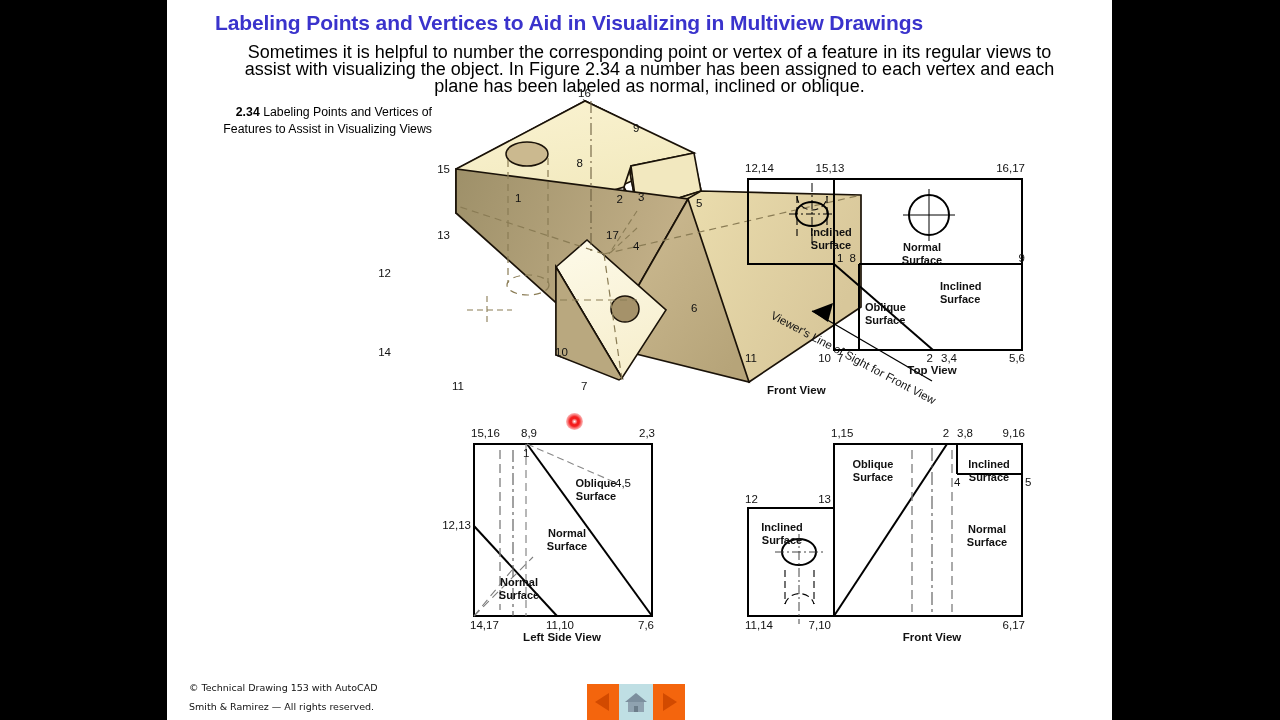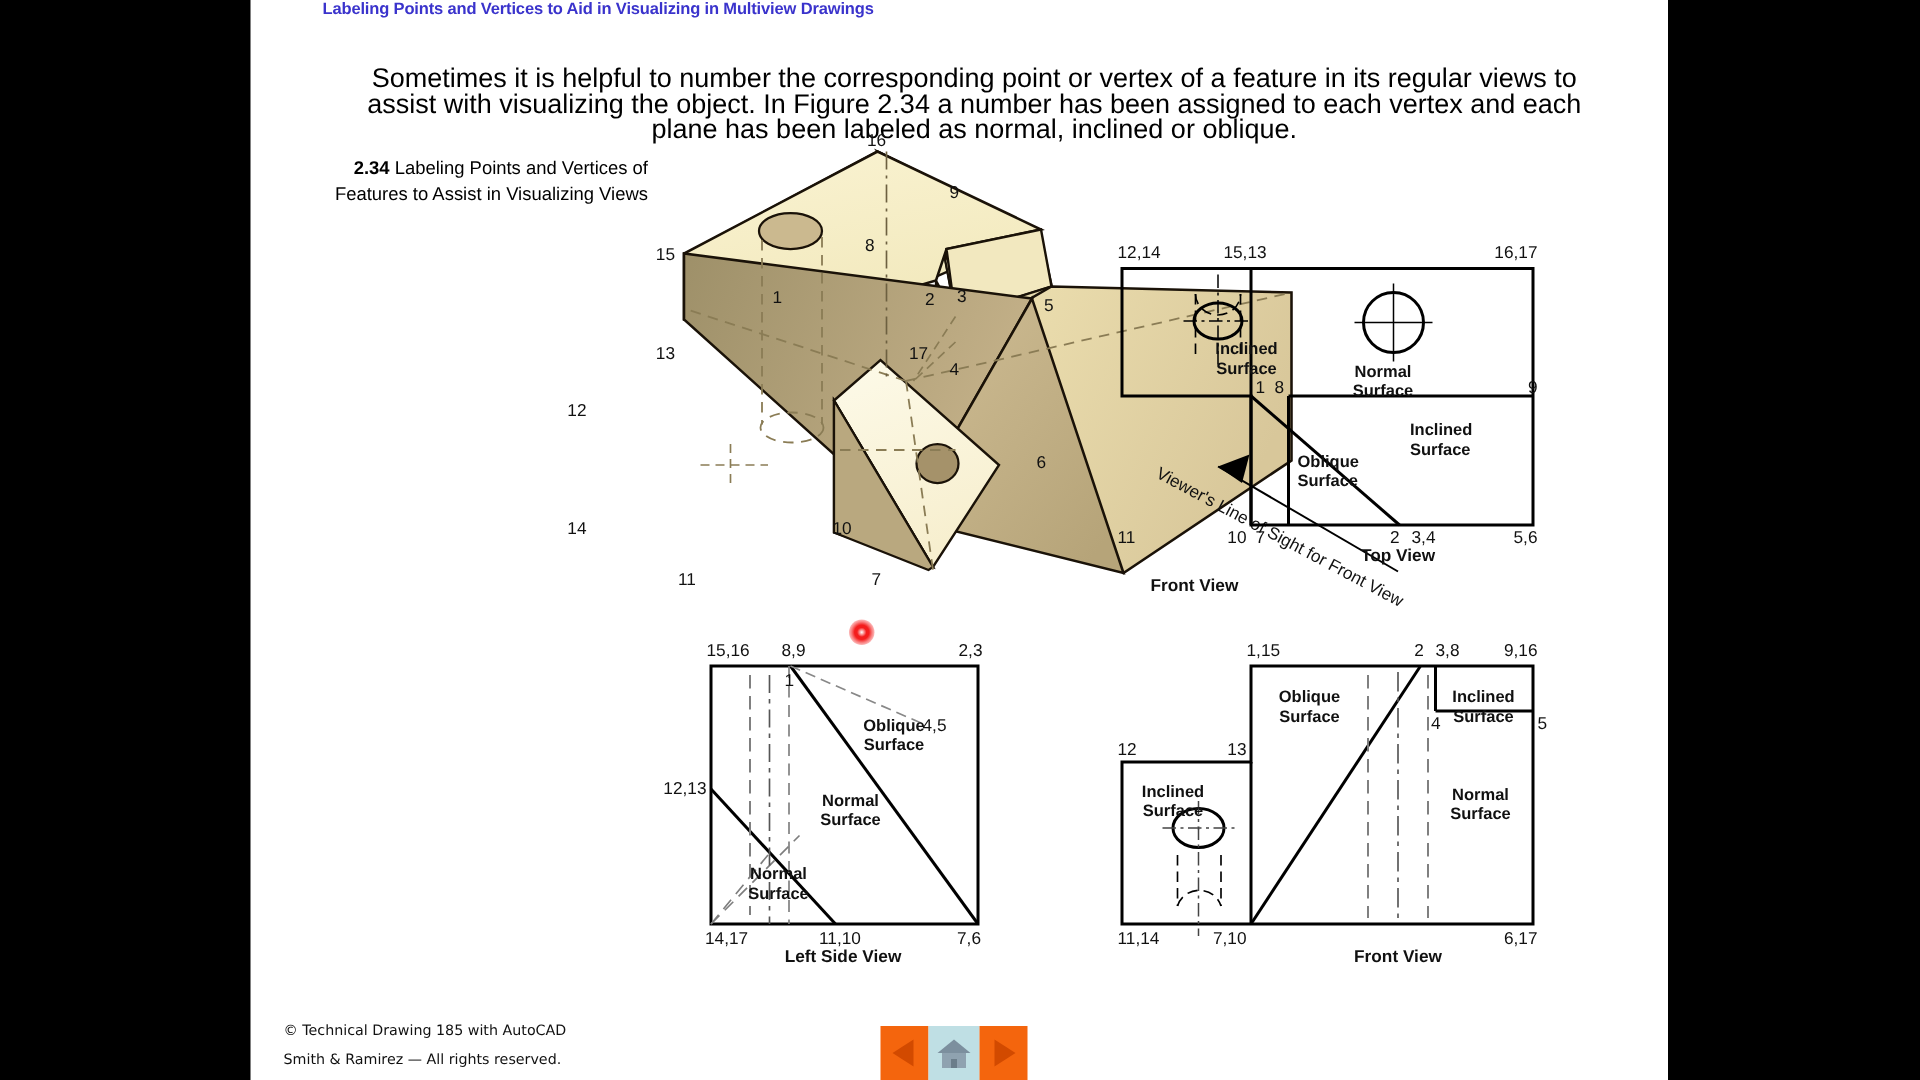--- a/index.html
+++ b/index.html
@@ -16,23 +16,23 @@
     background: #000;
   }
   #slide {
     position: absolute;
     left: 167px; top: 0;
     width: 945px; height: 720px;
     background: #ffffff;
   }
   #slide-title {
     position: absolute;
-    left: 48px; top: 0;
+    left: 48px; top: 11px;
     width: 860px;
-    font-size: 11px;
+    font-size: 21px;
     font-weight: bold;
     color: #3a33cc;
     letter-spacing: -0.1px;
     white-space: nowrap;
   }
   #slide-body {
     position: absolute;
     left: 60px; top: 44px;
     width: 845px;
     font-size: 18px;
@@ -339,21 +339,21 @@
         <text x="822" y="481" text-anchor="middle" font-weight="bold" font-size="11">Surface</text>
         <text x="820" y="533" text-anchor="middle" font-weight="bold" font-size="11">Normal</text>
         <text x="820" y="546" text-anchor="middle" font-weight="bold" font-size="11">Surface</text>
         <text x="615" y="531" text-anchor="middle" font-weight="bold" font-size="11">Inclined</text>
         <text x="615" y="544" text-anchor="middle" font-weight="bold" font-size="11">Surface</text>
         <text x="765" y="641" text-anchor="middle" font-weight="bold" font-size="11.5">Front View</text>
       </g>
     </svg>
 
     <div id="footer-copy">
-      <div>© Technical Drawing 185 with AutoCAD</div>
+      <div>© Technical Drawing 153 with AutoCAD</div>
       <div>Smith &amp; Ramirez — All rights reserved.</div>
     </div>
 
     <div id="nav">
       <div class="nav-btn nav-prev">
         <svg width="22" height="22" viewBox="0 0 22 22">
           <polygon points="17,2 17,20 3,11" fill="#d24a00"></polygon>
         </svg>
       </div>
       <div class="nav-btn nav-home">

